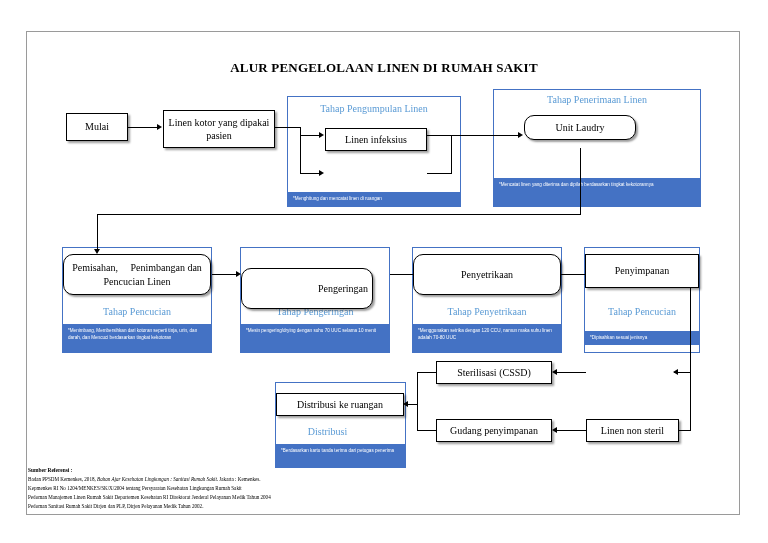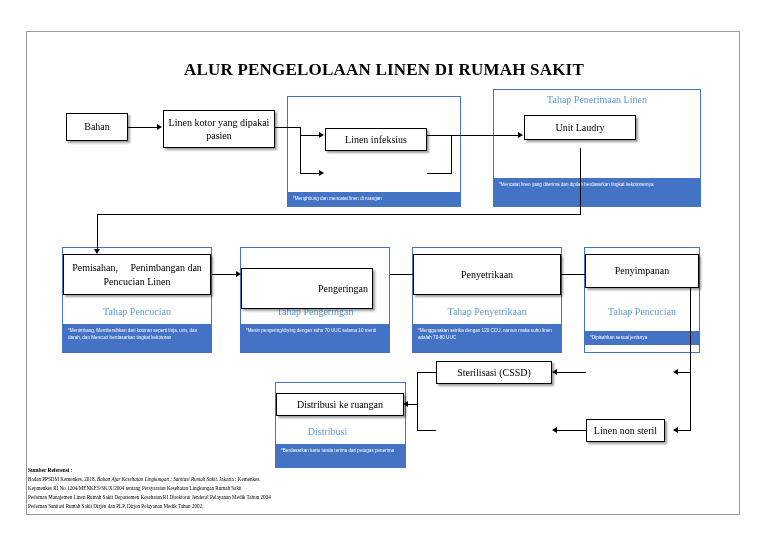--- a/index.html
+++ b/index.html
@@ -48,21 +48,21 @@
     height: 1px;
     background: #9a9a9a;
   }
 
   .title {
     position: absolute;
     left: 0;
     top: 60px;
     width: 768px;
     text-align: center;
-    font-size: 17px;
+    font-size: 13px;
     font-weight: bold;
     letter-spacing: 0.2px;
     color: #000;
   }
 
   
   .stage-box {
     position: absolute;
     border: 1px solid #4472c4;
     box-sizing: border-box;
@@ -95,21 +95,21 @@
     display: flex;
     align-items: center;
     justify-content: center;
     text-align: center;
     font-size: 10px;
     color: #000;
     box-shadow: 2px 2px 2px rgba(0,0,0,0.38);
     font-family: "Liberation Serif", serif;
     line-height: 1.35;
   }
-  .node.thick { border-width: 1.4px; }
+  .node.thick { border-width: 1.4px; border-radius: 10px; }
   .node .txt { padding: 0 4px; }
 
   
   .line-h, .line-v {
     position: absolute;
     background: #000000;
   }
   .line-h { height: 1px; }
   .line-v { width: 1px; }
   .arrow-r {
@@ -153,20 +153,21 @@
 
 <div id="page">
 
   <div class="page-frame"></div>
   <div class="page-frame-top"></div>
   <div class="page-frame-bottom"></div>
 
   <div class="title">ALUR PENGELOLAAN LINEN DI RUMAH SAKIT</div>
 
   <div class="stage-box" style="left:287px; top:96px; width:174px; height:111px;"></div>
+  <div class="stage-label" style="left:287px; top:103px; width:174px;">Tahap Pengumpulan Linen</div>
   <div class="note-box" style="left:288px; top:192px; width:172px; height:14px;">*Menghitung dan mencatat linen di ruangan</div>
 
   <div class="stage-box" style="left:493px; top:89px; width:208px; height:118px;"></div>
   <div class="stage-label" style="left:493px; top:94px; width:208px;">Tahap Penerimaan Linen</div>
   <div class="note-box" style="left:494px; top:178px; width:206px; height:28px;">*Mencatat linen yang diterima dan dipilah berdasarkan tingkat kekotorannya</div>
 
   <div class="stage-box" style="left:62px; top:247px; width:150px; height:106px;"></div>
   <div class="stage-label" style="left:62px; top:306px; width:150px;">Tahap Pencucian</div>
   <div class="note-box" style="left:63px; top:324px; width:148px; height:28px;">*Menimbang, Membersihkan dari kotoran seperti tinja, urin, dan darah, dan Mencuci berdasarkan tingkat kekotoran</div>
 
@@ -228,21 +229,21 @@
   <div class="line-h" style="left:556px; top:430px; width:30px;"></div>
   <div class="arrow-l" style="left:552px; top:426.5px;"></div>
 
   <div class="line-h" style="left:417px; top:372px; width:19px;"></div>
   <div class="line-h" style="left:417px; top:430px; width:19px;"></div>
   <div class="line-v" style="left:417px; top:372px; height:59px;"></div>
   <div class="line-h" style="left:407px; top:404px; width:11px;"></div>
   <div class="arrow-l" style="left:403px; top:400.5px;"></div>
 
   <div class="node" style="left:66px; top:113px; width:62px; height:28px;">
-    <span class="txt">Bahan</span>
+    <span class="txt">Mulai</span>
   </div>
 
   <div class="node" style="left:163px; top:110px; width:112px; height:38px;">
     <span class="txt">Linen kotor yang dipakai pasien</span>
   </div>
 
   <div class="node" style="left:325px; top:128px; width:102px; height:23px;">
     <span class="txt">Linen infeksius</span>
   </div>
 
@@ -265,22 +266,25 @@
 
   <div class="node" style="left:585px; top:254px; width:114px; height:34px;">
     <span class="txt">Penyimpanan</span>
   </div>
 
   <div class="node" style="left:436px; top:361px; width:116px; height:23px;">
     <span class="txt">Sterilisasi (CSSD)</span>
   </div>
 
 
-
-  <div class="node" style="left:586px; top:419px; width:79px; height:23px;">
+  <div class="node" style="left:436px; top:419px; width:116px; height:23px;">
+    <span class="txt">Gudang penyimpanan</span>
+  </div>
+
+  <div class="node" style="left:586px; top:419px; width:93px; height:23px;">
     <span class="txt">Linen non steril</span>
   </div>
 
   <div class="node" style="left:276px; top:393px; width:128px; height:23px;">
     <span class="txt">Distribusi ke ruangan</span>
   </div>
 
   <div class="refs">
     <div class="head">Sumber Referensi :</div>
     <div><span>Badan PPSDM Kemenkes, 2018, </span><span class="it">Bahan Ajar Kesehatan Lingkungan : Sanitasi Rumah Sakit</span><span>. Jakarta : Kemenkes.</span></div>

